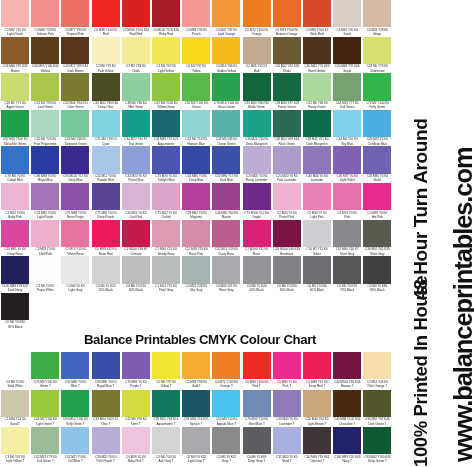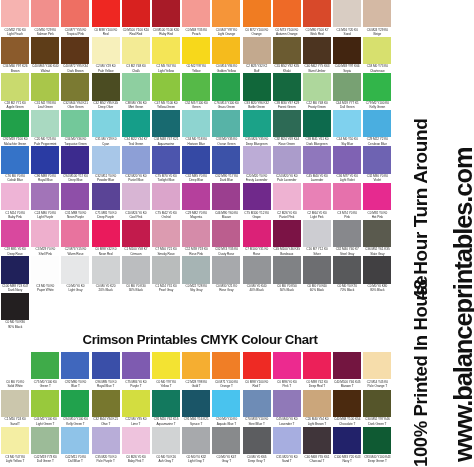--- a/index.html
+++ b/index.html
@@ -773,21 +773,21 @@
       </div>
       <div class="cell">
         <div class="chip" style="background: rgb(35, 31, 32);"></div>
         <div class="cap">
           <b>C0 M0 Y0 K90</b>
           <i>90% Black</i>
         </div>
       </div>
     </div>
 
-  <div id="chart-title">Crimson Printables CMYK Colour Chart</div>
+  <div id="chart-title">Balance Printables CMYK Colour Chart</div>
 
   <div class="grid" id="grid-tint">
       <div class="cell">
         <div class="chip" style="background: rgb(255, 255, 255);"></div>
         <div class="cap">
           <b>C0 M0 Y0 K0</b>
           <i>Solid White</i>
         </div>
       </div>
       <div class="cell">

